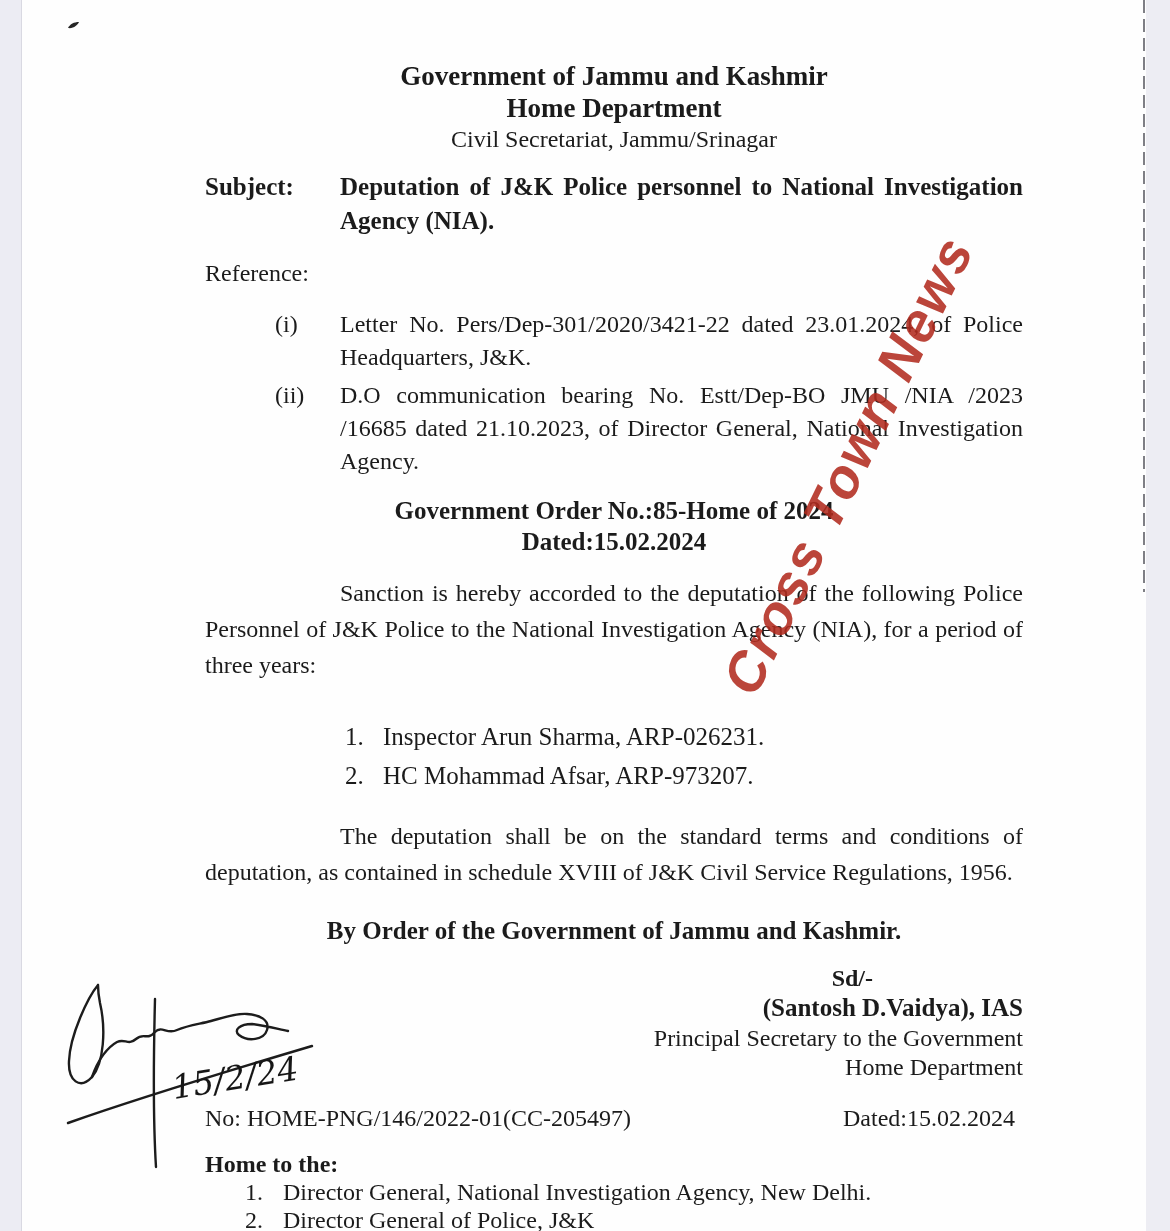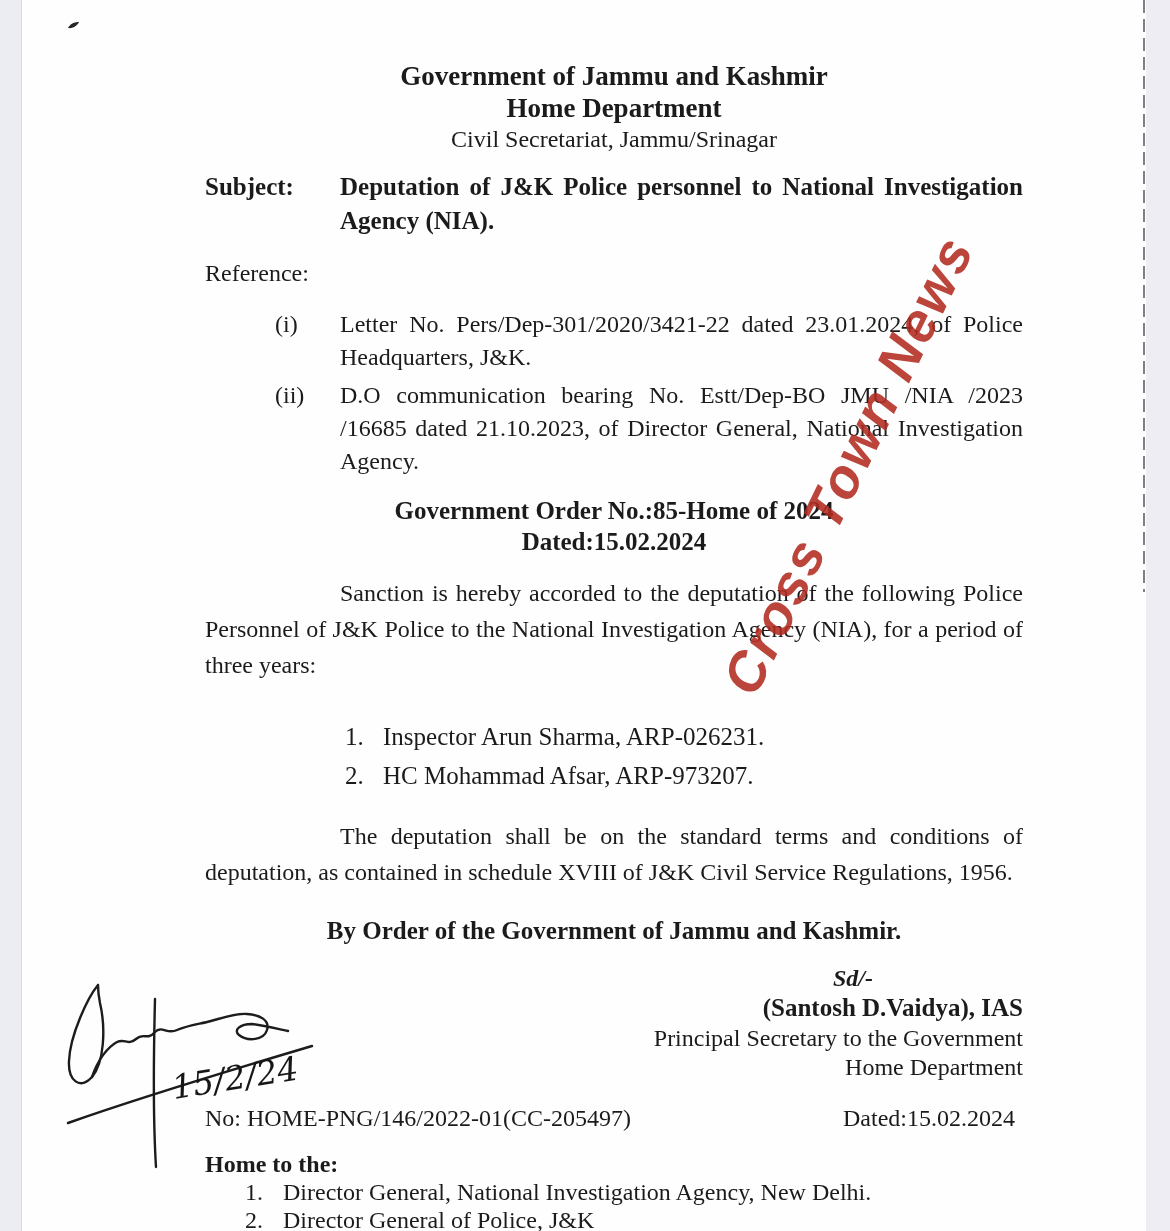--- a/index.html
+++ b/index.html
@@ -64,21 +64,21 @@
 
   .personnel { margin-top:34px; padding-left:140px; list-style:none; }
   .personnel .p-row { display:flex; font-size:25px; line-height:39px; }
   .personnel .p-marker { width:38px; flex:0 0 38px; }
 
   .para2 { margin-top:23px; }
 
   .by-order { margin-top:26px; text-align:center; font-size:25px; font-weight:bold; line-height:30px; }
 
   .signoff { margin-top:18px; text-align:right; }
-  .signoff .sd { font-size:24px; font-weight:bold; line-height:29px; padding-right:150px;font-style:italic; }
+  .signoff .sd { font-size:24px; font-weight:bold; line-height:29px; padding-right:150px; }
   .signoff .name { font-size:25px; font-weight:bold; line-height:30px; }
   .signoff .title1 { font-size:24px; line-height:30px; }
   .signoff .title2 { font-size:24px; line-height:29px; }
 
   .footer-row { margin-top:21px; display:flex; justify-content:space-between; align-items:baseline; }
   .file-number { font-size:24px; line-height:30px; }
   .footer-dated { font-size:24px; line-height:30px; padding-right:8px; }
 
   .copy-label { margin-top:17px; font-size:24px; font-weight:bold; line-height:28px; }
   .copy-list { list-style:none; padding-left:40px; }

